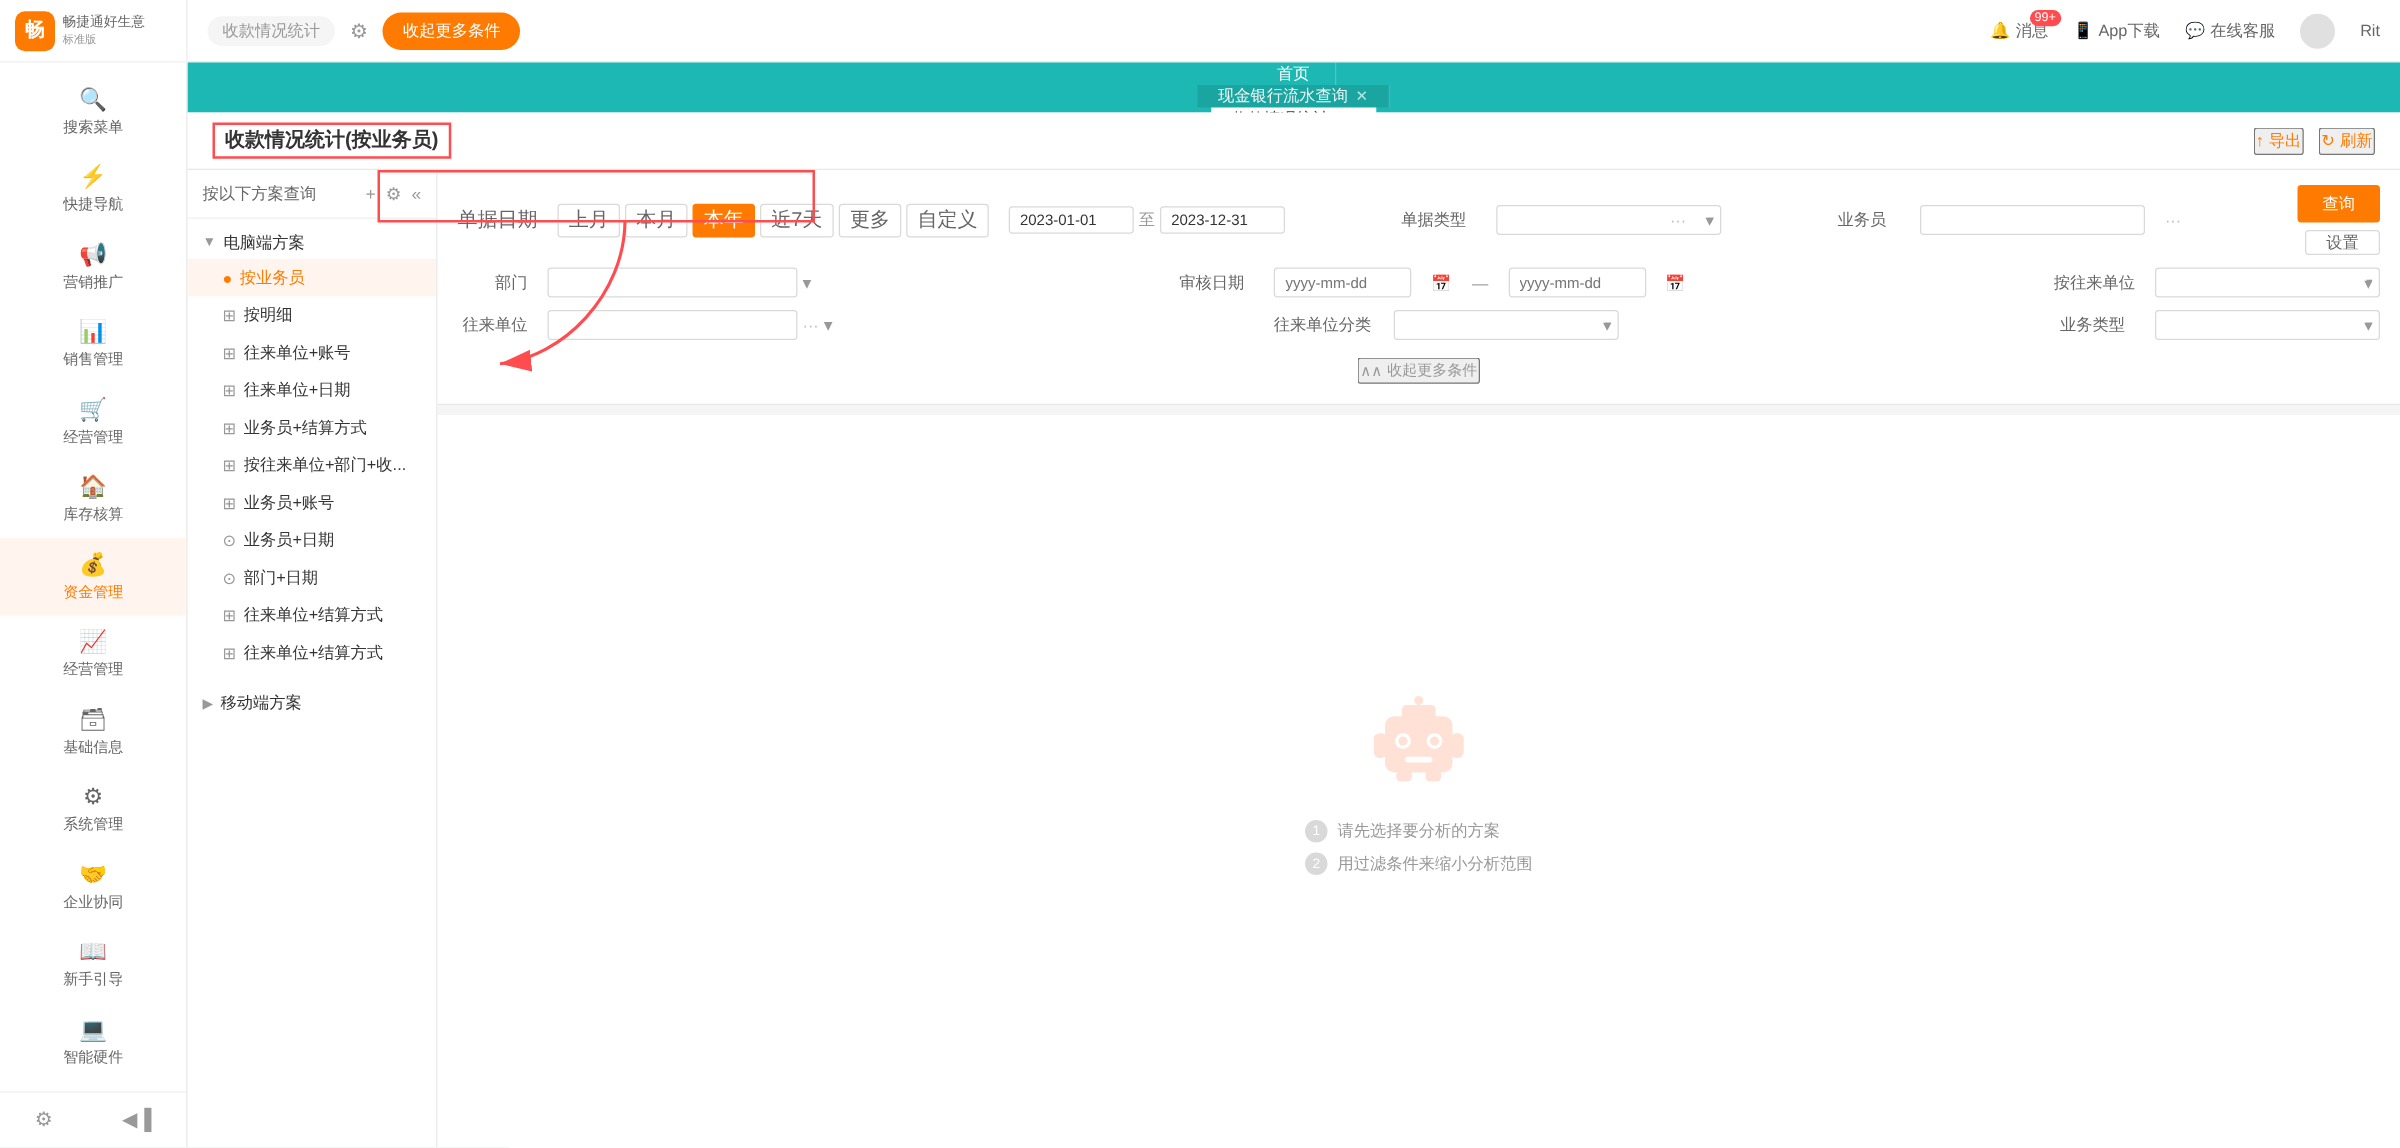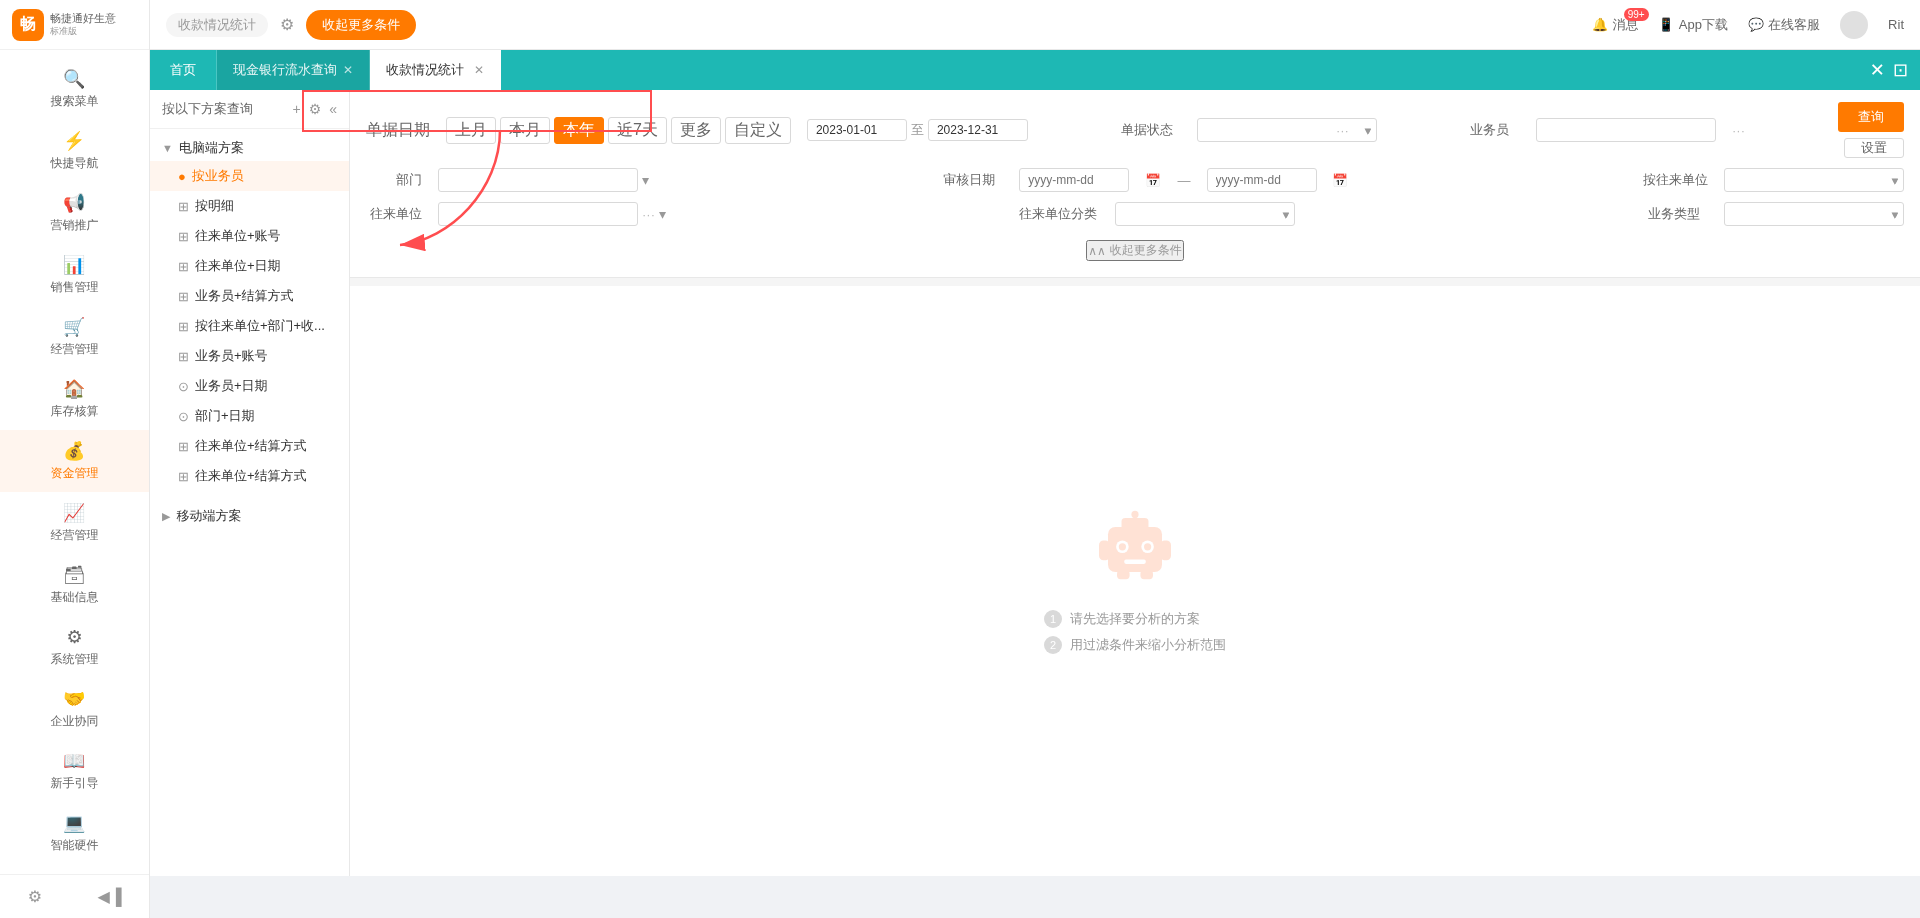--- a/index.html
+++ b/index.html
@@ -30,21 +30,21 @@
     .header-breadcrumb { color: #999; font-size: 13px; background: #f5f5f5; border-radius: 12px; padding: 3px 12px; }
     .header-gear { color: #999; cursor: pointer; font-size: 16px; }
     .header-trial-btn { background: #ff7a00; color: white; border: none; border-radius: 16px; padding: 6px 16px; font-size: 13px; cursor: pointer; }
     .header-right { display: flex; align-items: center; gap: 20px; color: #666; font-size: 13px; }
     .header-msg { position: relative; cursor: pointer; }
     .msg-badge { position: absolute; top: -8px; right: -10px; background: #ff4d4f; color: white; border-radius: 8px; font-size: 10px; padding: 1px 4px; text-align: right; }
     .header-right-item { display: flex; align-items: center; gap: 4px; cursor: pointer; color: #666; }
     .user-avatar { width: 28px; height: 28px; background: #e0e0e0; border-radius: 50%; }
 
     
-    .tab-bar { height: 40px; background: #1eb8b4; display: flex; align-items: center; padding: 0 0; flex-shrink: 0; }
+    .tab-bar { height: 40px; background: #1eb8b4; display: flex; align-items: center; padding: 0 0; flex-shrink: 0; flex-direction: column; }
     .tab-home { padding: 0 20px; color: white; font-size: 13px; height: 40px; display: flex; align-items: center; cursor: pointer; border-right: 1px solid rgba(255,255,255,0.2); }
     .tab-item { padding: 0 16px; color: rgba(255,255,255,0.9); font-size: 13px; height: 40px; display: flex; align-items: center; cursor: pointer; background: rgba(0,0,0,0.1); border-right: 1px solid rgba(255,255,255,0.2); gap: 6px; }
     .tab-item.active { background: #fff; color: #333; }
     .tab-close { color: #999; font-size: 12px; cursor: pointer; margin-left: 4px; }
     .tab-close-white { color: rgba(255,255,255,0.7); font-size: 12px; cursor: pointer; }
     .tab-spacer { flex: 1; }
     .tab-actions { display: flex; align-items: center; padding: 0 12px; gap: 8px; }
     .tab-action-btn { color: white; font-size: 18px; cursor: pointer; }
 
     
@@ -218,20 +218,33 @@
         <span>收款情况统计</span>
         <span class="tab-close">✕</span>
       </div>
       <div class="tab-spacer"></div>
       <div class="tab-actions">
         <span class="tab-action-btn">✕</span>
         <span class="tab-action-btn">⊡</span>
       </div>
     </div>
 
+    <div class="page-header">
+      <div class="page-title">收款情况统计(按业务员)</div>
+      <div class="page-actions">
+        <button class="page-action-btn">
+          <span>↑</span>
+          <span>导出</span>
+        </button>
+        <button class="page-action-btn">
+          <span>↻</span>
+          <span>刷新</span>
+        </button>
+      </div>
+    </div>
 
     <div class="content-wrapper">
       <div class="content-area">
 
         <div class="left-panel">
           <div class="left-panel-header">
             <span class="left-panel-title">按以下方案查询</span>
             <div class="left-panel-icons">
               <span class="panel-icon-btn">+</span>
               <span class="panel-icon-btn">⚙</span>
@@ -309,21 +322,21 @@
                 <button class="date-btn">近7天</button>
                 <button class="date-btn">更多</button>
                 <button class="date-btn">自定义</button>
               </div>
               <div class="date-range">
                 <input class="date-input" type="text" value="2023-01-01" style="">
                 <span style="color:#999;">至</span>
                 <input class="date-input" type="text" value="2023-12-31" style="">
               </div>
               <div style="flex:1;"></div>
-              <span style="color:#666;font-size:13px;min-width:60px;">单据状态</span>
+              <span style="color:#666;font-size:13px;min-width:60px;">单据类型</span>
               <div class="filter-select-wrap">
                 <select class="filter-select" style="min-width:180px;"></select>
                 <span style="position:absolute;right:6px;color:#999;pointer-events:none;">▾</span>
                 <span style="position:absolute;right:28px;color:#bbb;pointer-events:none;">···</span>
               </div>
               <div style="flex:1;"></div>
               <span style="color:#666;font-size:13px;min-width:50px;">业务员</span>
               <input class="salesperson-input" type="text" style="min-width: 180px; border: 1px solid rgb(217, 217, 217); border-radius: 3px; padding: 4px 8px; font-size: 12px;">
               <span style="color:#bbb;cursor:pointer;">···</span>
               <div style="flex:1;"></div>

